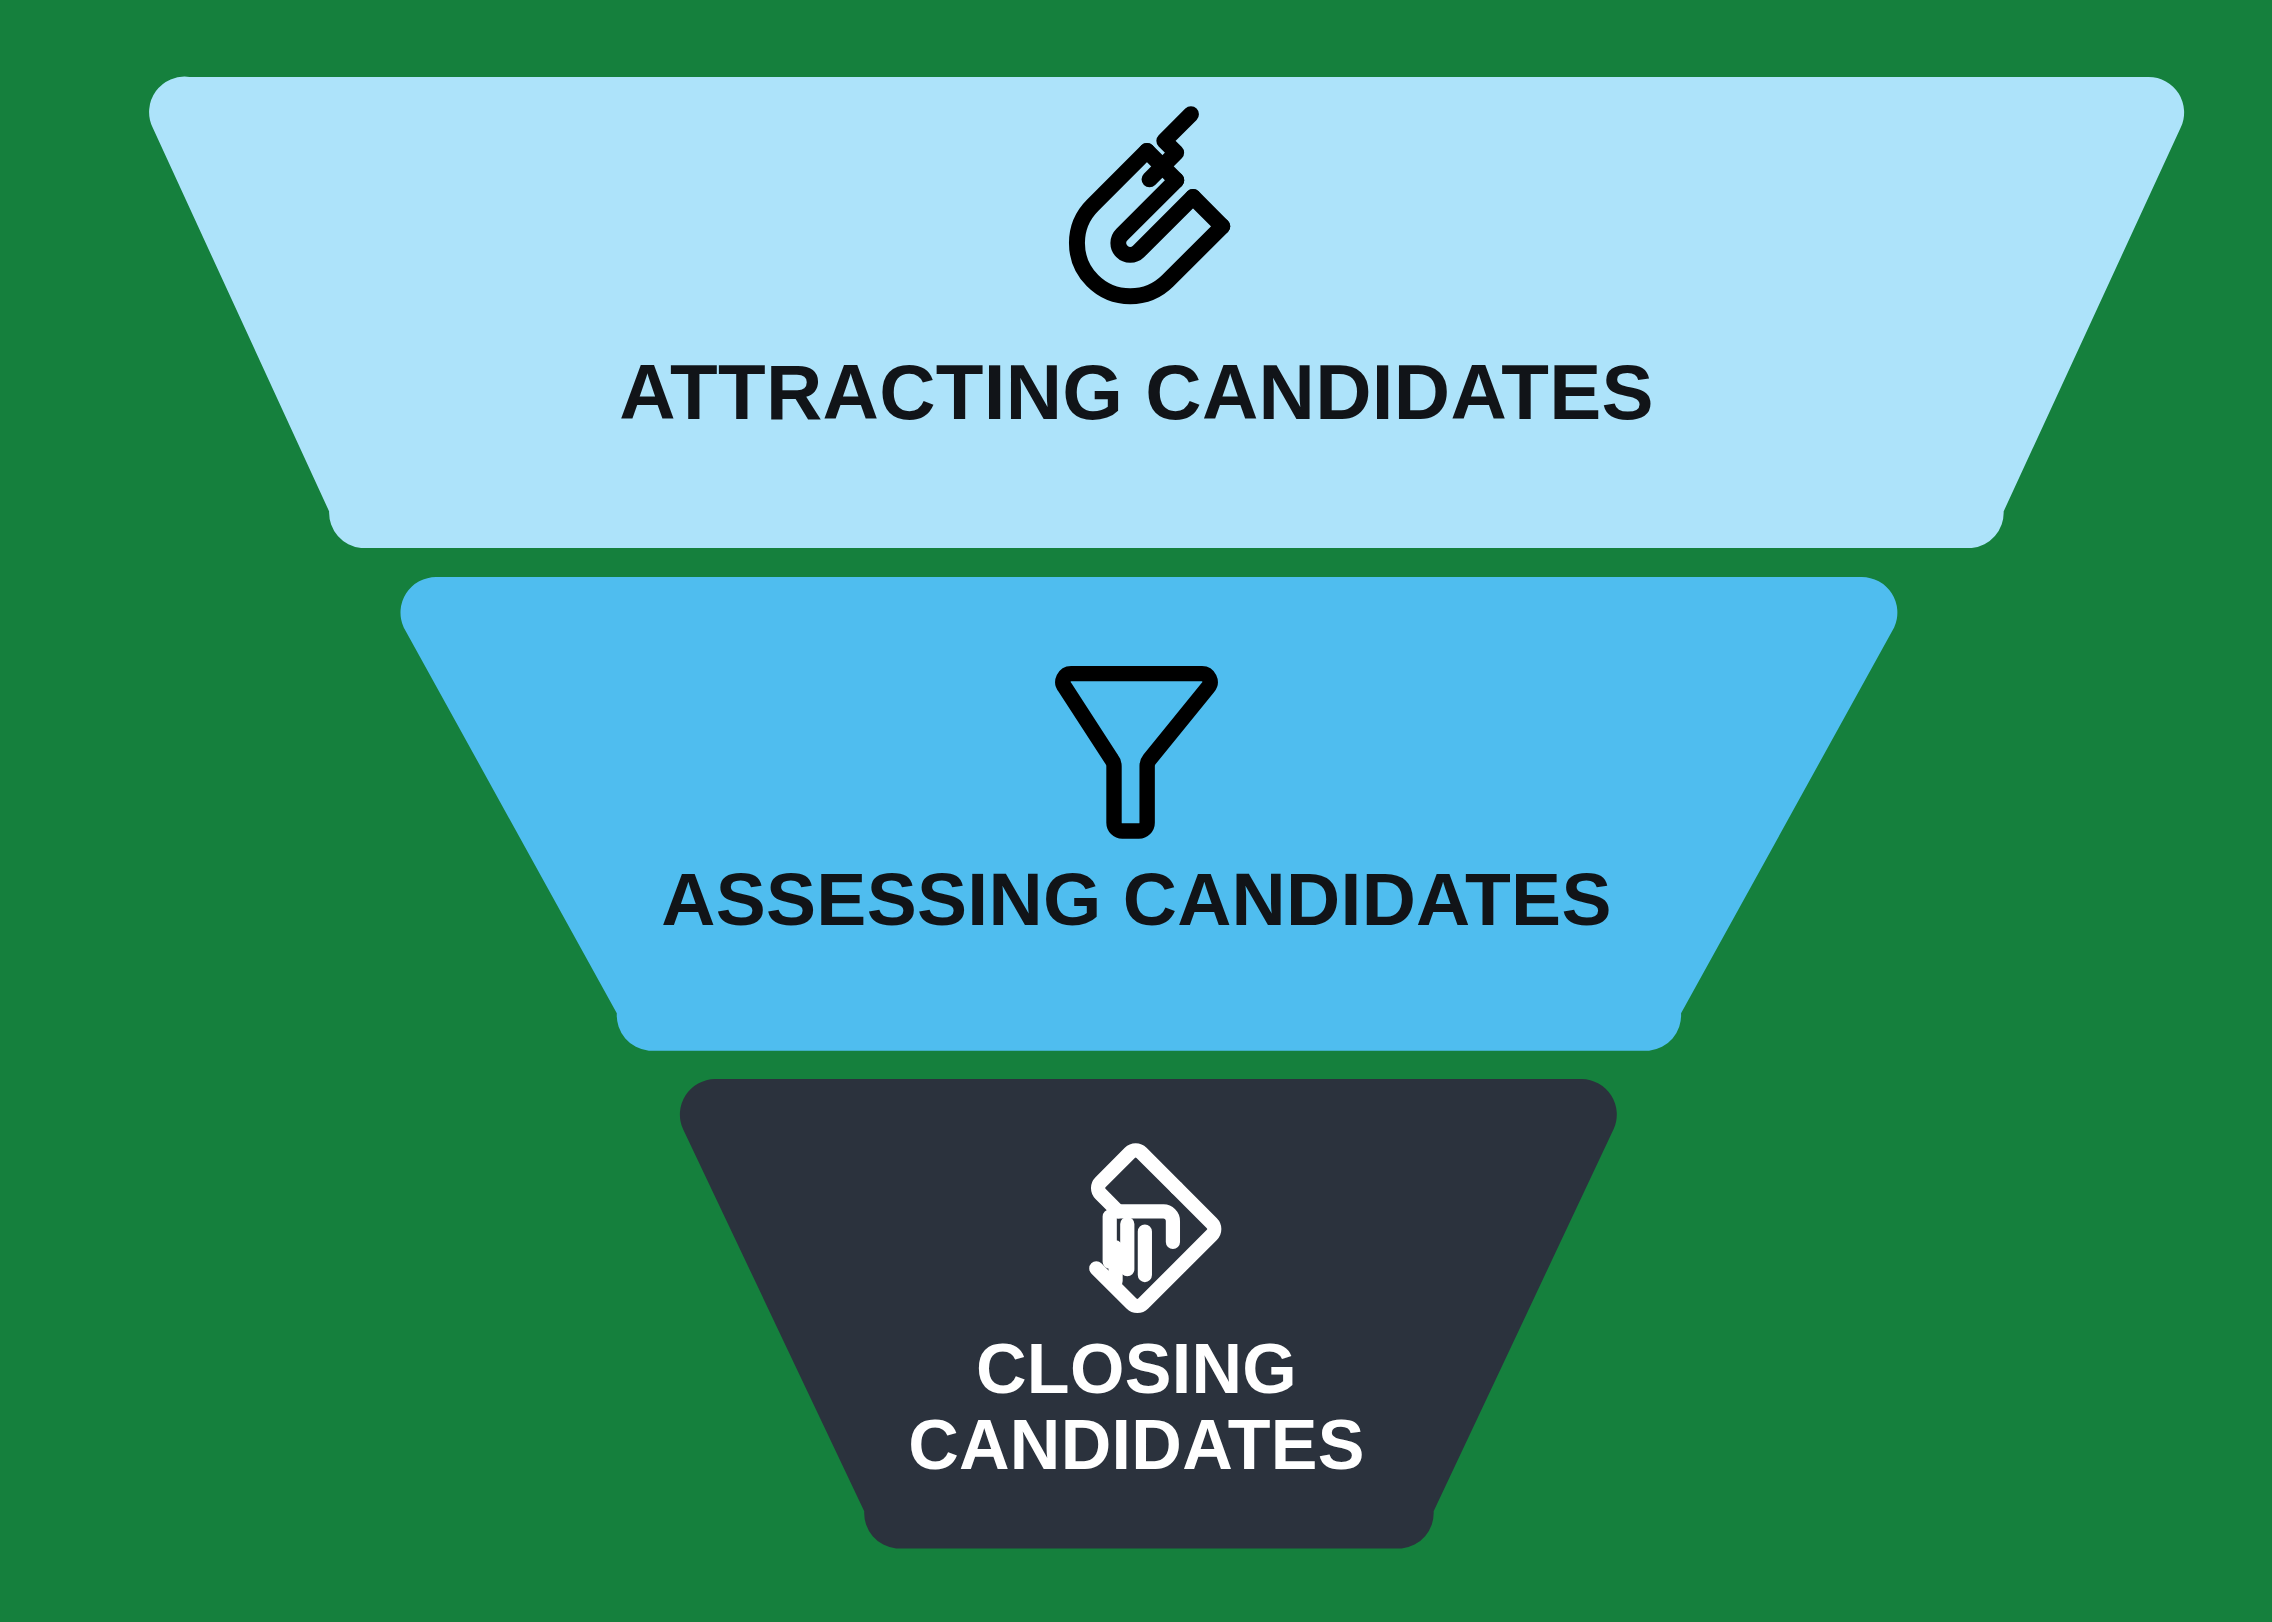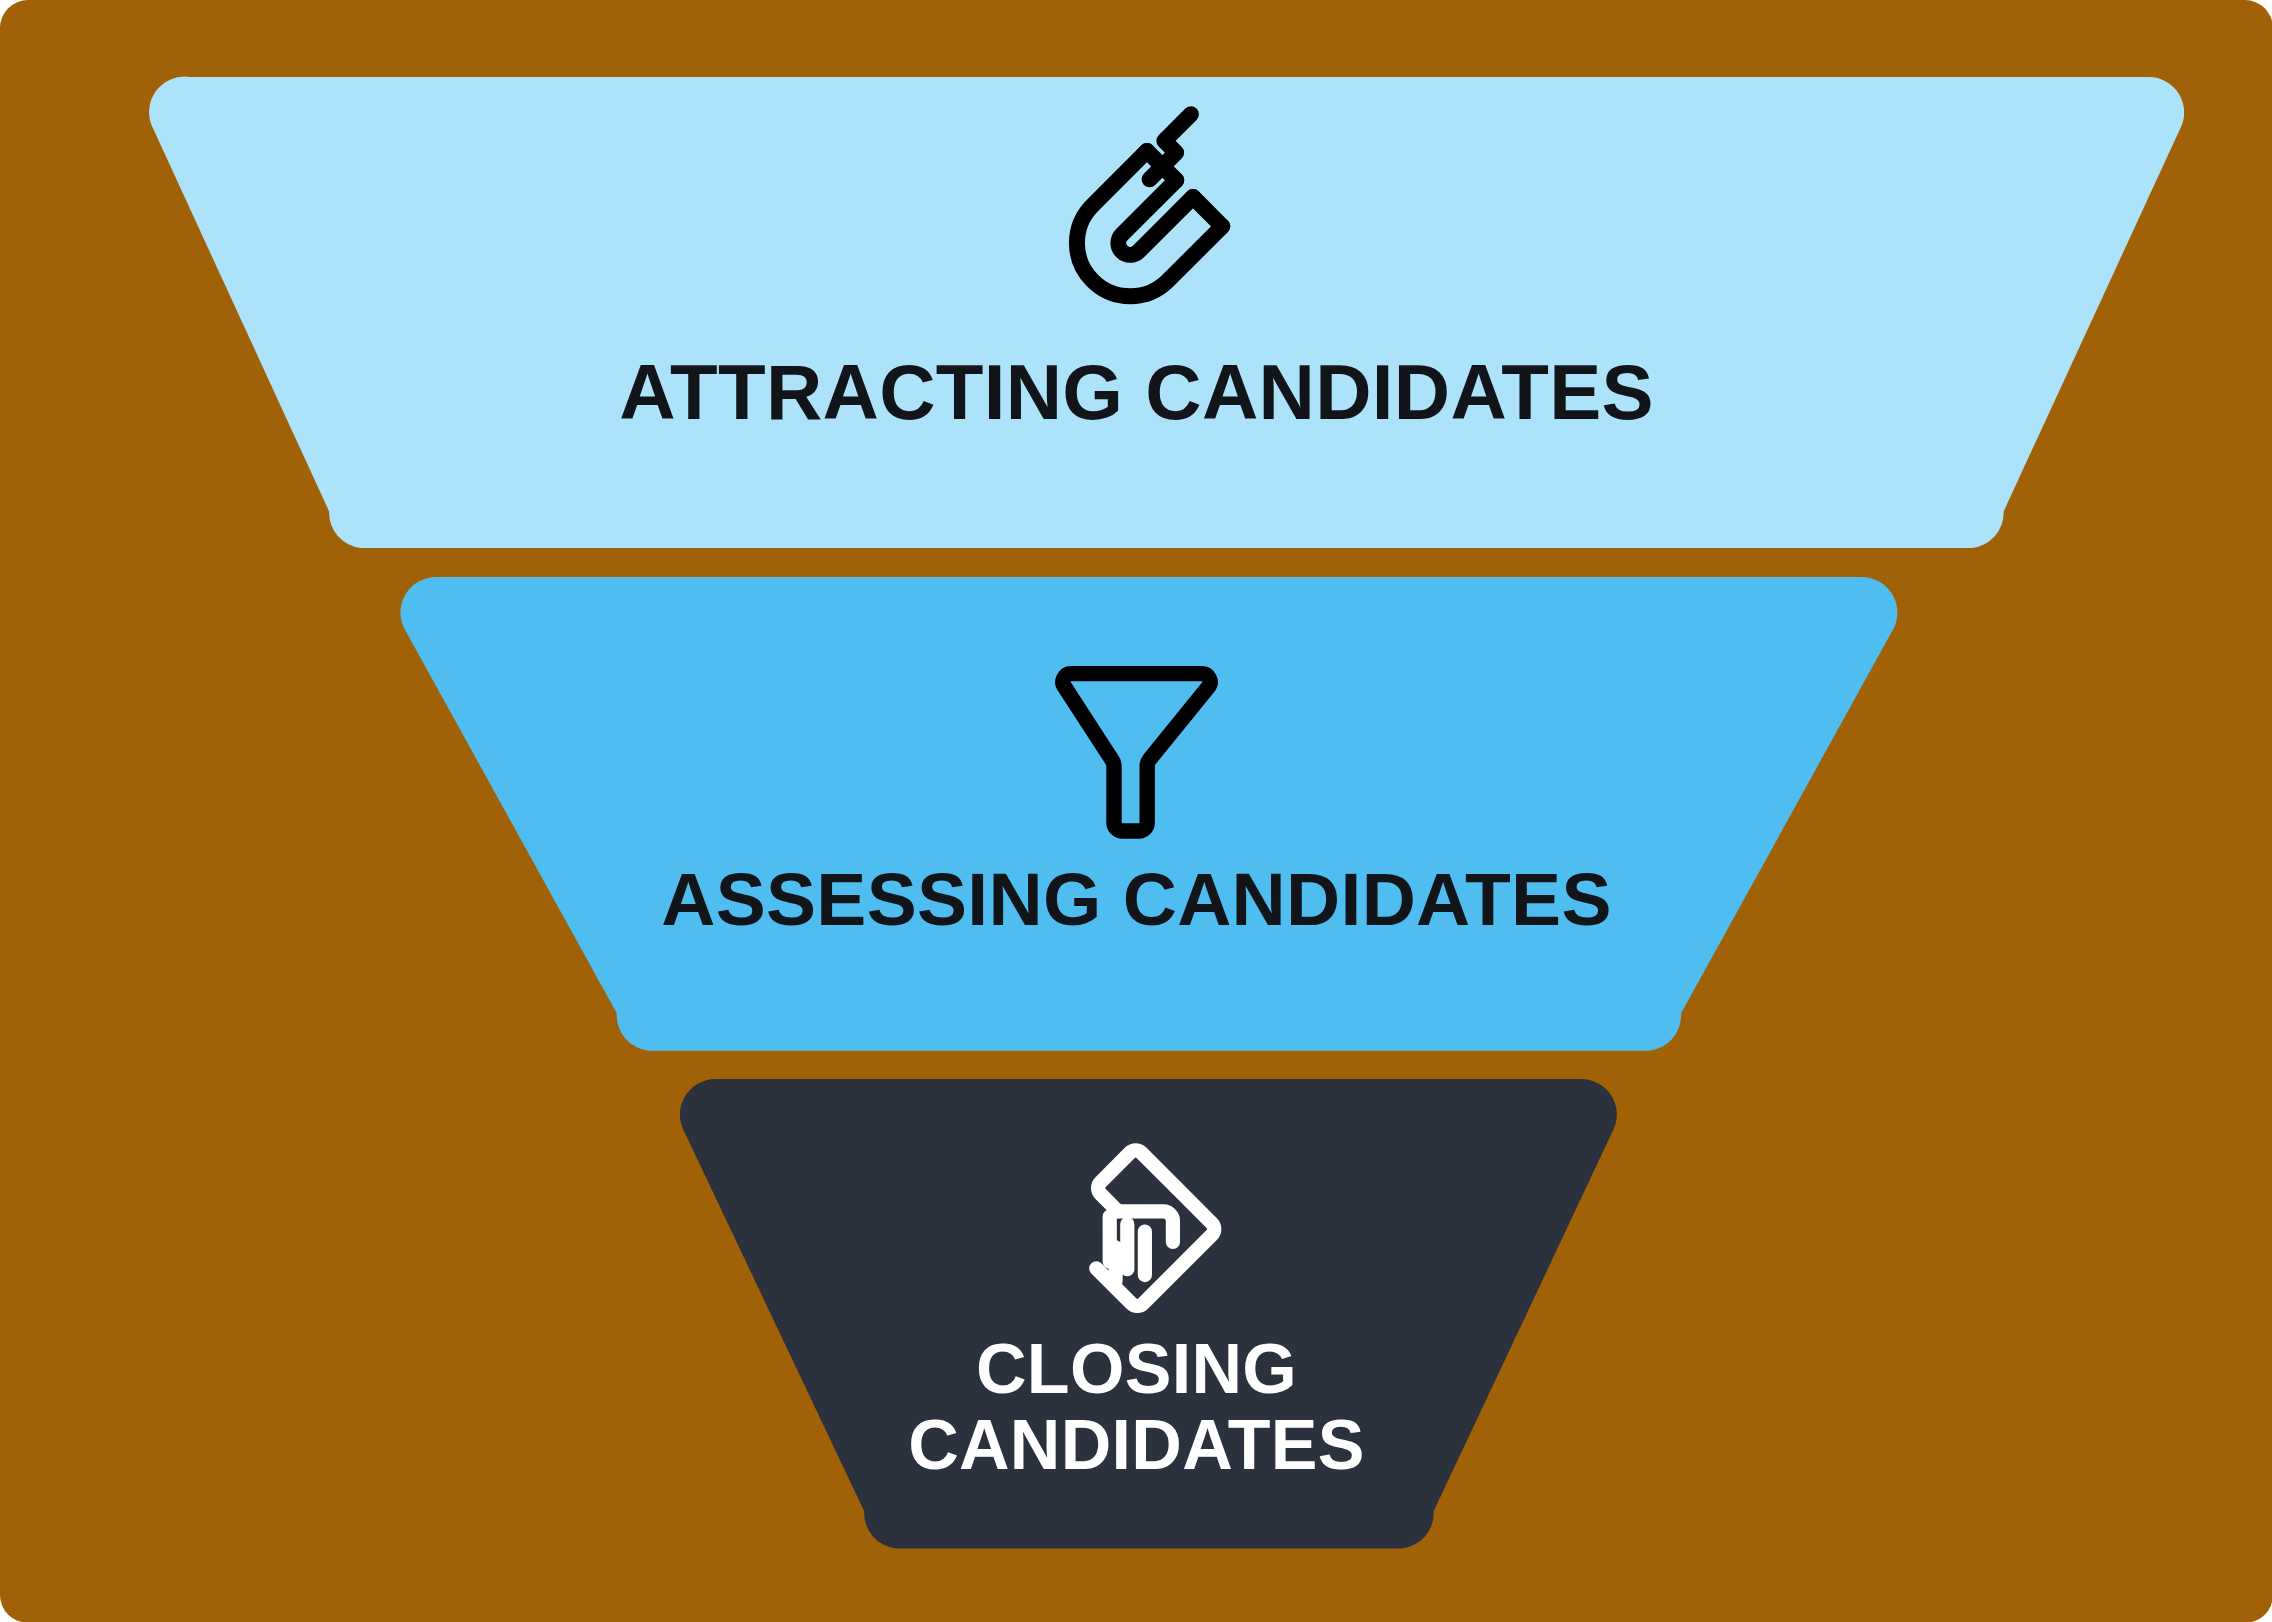--- a/index.html
+++ b/index.html
@@ -56,21 +56,21 @@
     left: 0;
     width: 2273px;
     top: 1332px;
     font-size: 70px;
     color: #ffffff;
   }
 </style>
 </head>
 <body>
 
-<div id="funnel-root" style="background: #a16207; border-radius: 28px;">
+<div id="funnel-root" style="background: #15803d;">
 
   <svg class="funnel-svg" viewBox="0 0 3840 2742" xmlns="http://www.w3.org/2000/svg" aria-hidden="true">
 
     <g>
       <path id="shape-attracting" fill="#ADE3FA" d="M 320 130
                L 3630 130
                A 60 60 0 0 1 3684 216
                L 3385 864
                A 60 60 0 0 1 3331 926
                L 610 926

